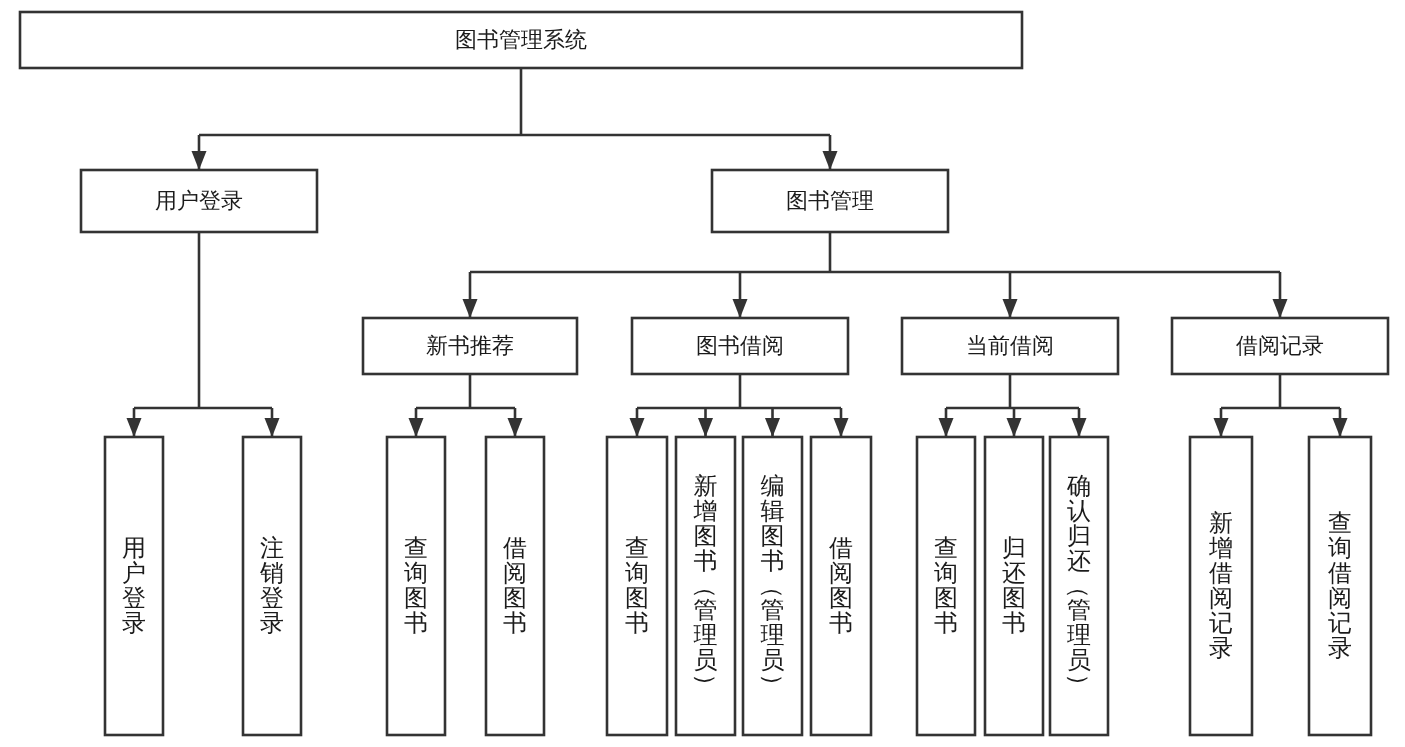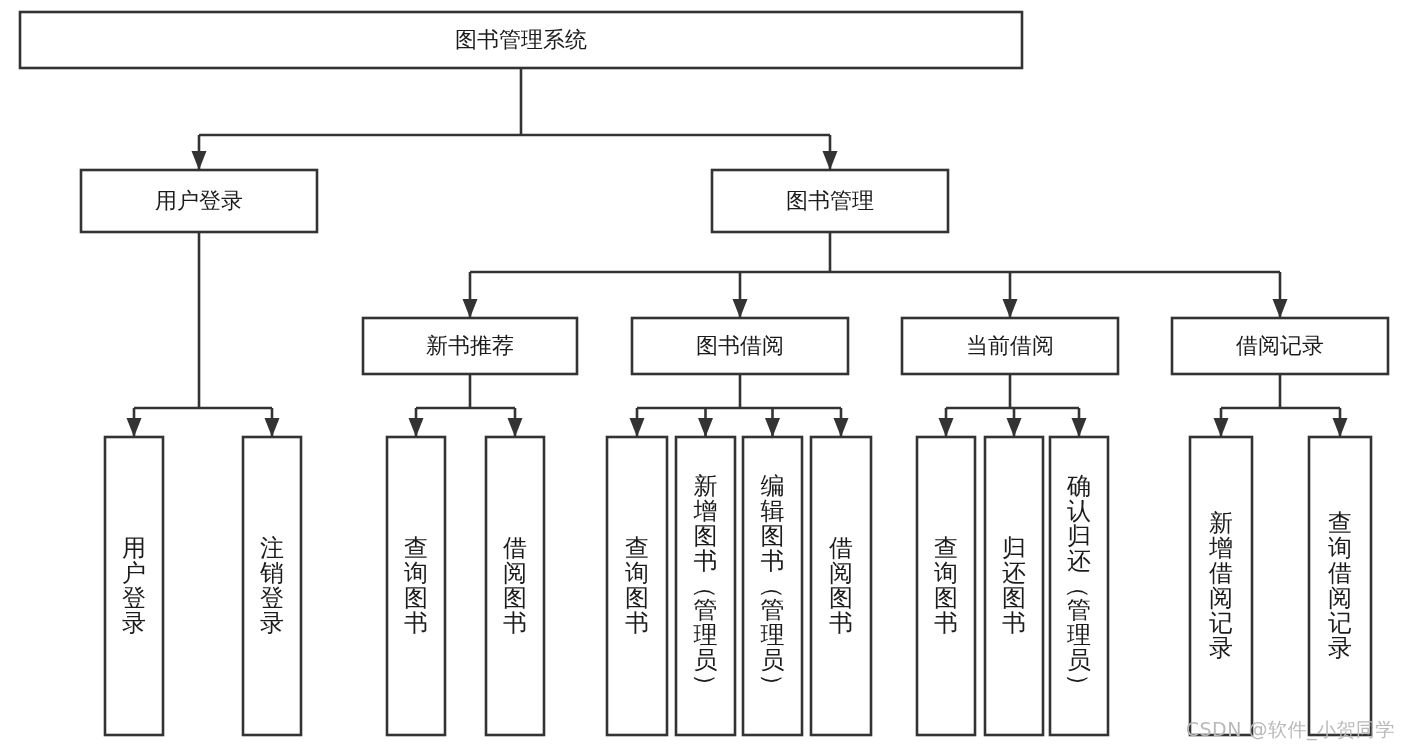--- a/index.html
+++ b/index.html
@@ -142,14 +142,13 @@
       <div class="vert-label" style="left: 607px; top: 437px; width: 60px; height: 298px;"><span>查</span><span>询</span><span>图</span><span>书</span></div>
       <div class="vert-label" style="left: 676px; top: 437px; width: 59px; height: 298px;"><span>新</span><span>增</span><span>图</span><span>书</span><span style="transform: rotate(90deg); display: block;">（</span><span>管</span><span>理</span><span>员</span><span style="transform: rotate(90deg); display: block;">）</span></div>
       <div class="vert-label" style="left: 743px; top: 437px; width: 59px; height: 298px;"><span>编</span><span>辑</span><span>图</span><span>书</span><span style="transform: rotate(90deg); display: block;">（</span><span>管</span><span>理</span><span>员</span><span style="transform: rotate(90deg); display: block;">）</span></div>
       <div class="vert-label" style="left: 811px; top: 437px; width: 60px; height: 298px;"><span>借</span><span>阅</span><span>图</span><span>书</span></div>
       <div class="vert-label" style="left: 917px; top: 437px; width: 58px; height: 298px;"><span>查</span><span>询</span><span>图</span><span>书</span></div>
       <div class="vert-label" style="left: 985px; top: 437px; width: 58px; height: 298px;"><span>归</span><span>还</span><span>图</span><span>书</span></div>
       <div class="vert-label" style="left: 1050px; top: 437px; width: 58px; height: 298px;"><span>确</span><span>认</span><span>归</span><span>还</span><span style="transform: rotate(90deg); display: block;">（</span><span>管</span><span>理</span><span>员</span><span style="transform: rotate(90deg); display: block;">）</span></div>
       <div class="vert-label" style="left: 1190px; top: 437px; width: 62px; height: 298px;"><span>新</span><span>增</span><span>借</span><span>阅</span><span>记</span><span>录</span></div>
       <div class="vert-label" style="left: 1309px; top: 437px; width: 62px; height: 298px;"><span>查</span><span>询</span><span>借</span><span>阅</span><span>记</span><span>录</span></div>
     </div>
-  <div class="watermark">CSDN @软件_小贺同学</div>
 </div>
 
 </body></html>

